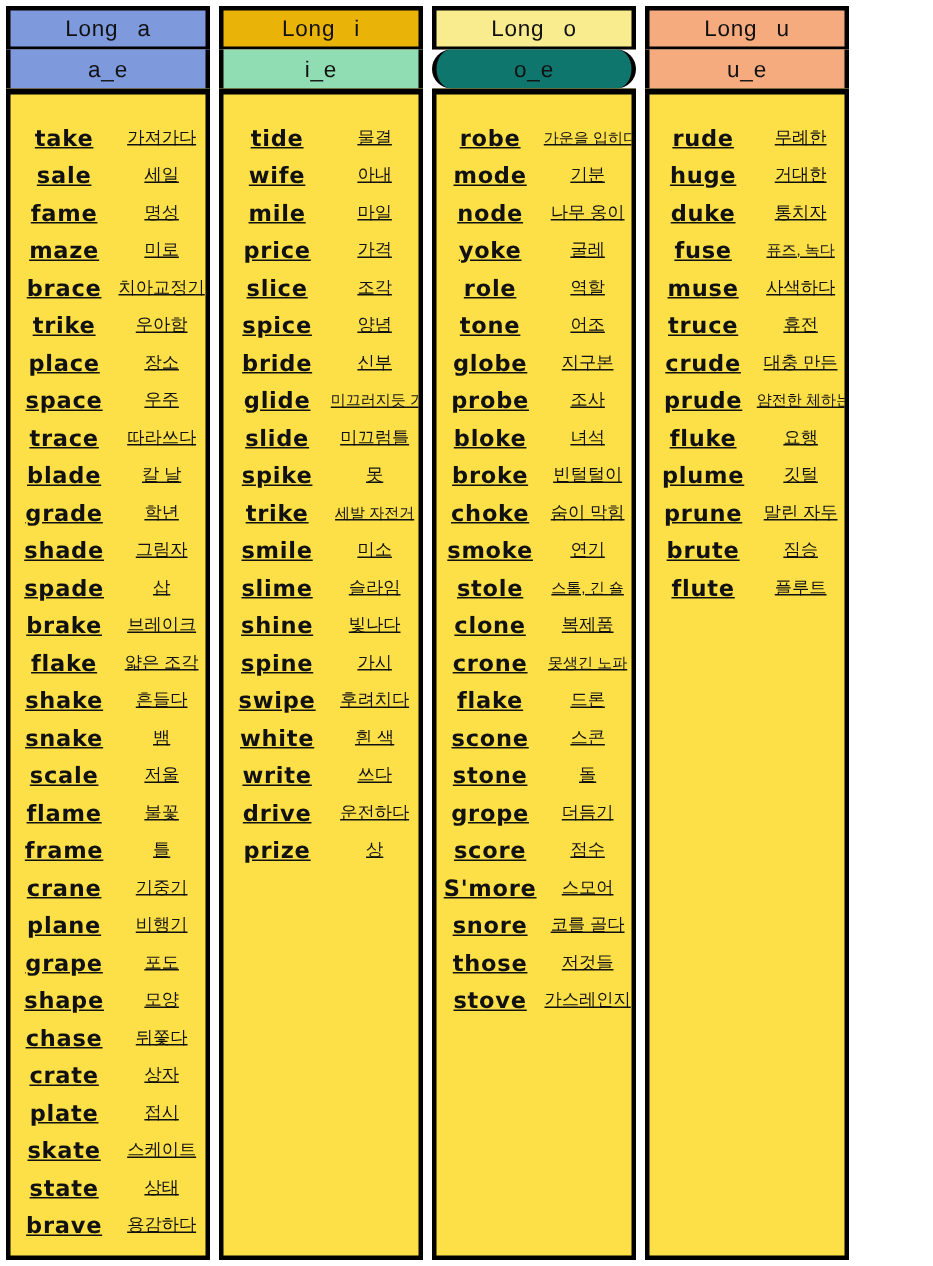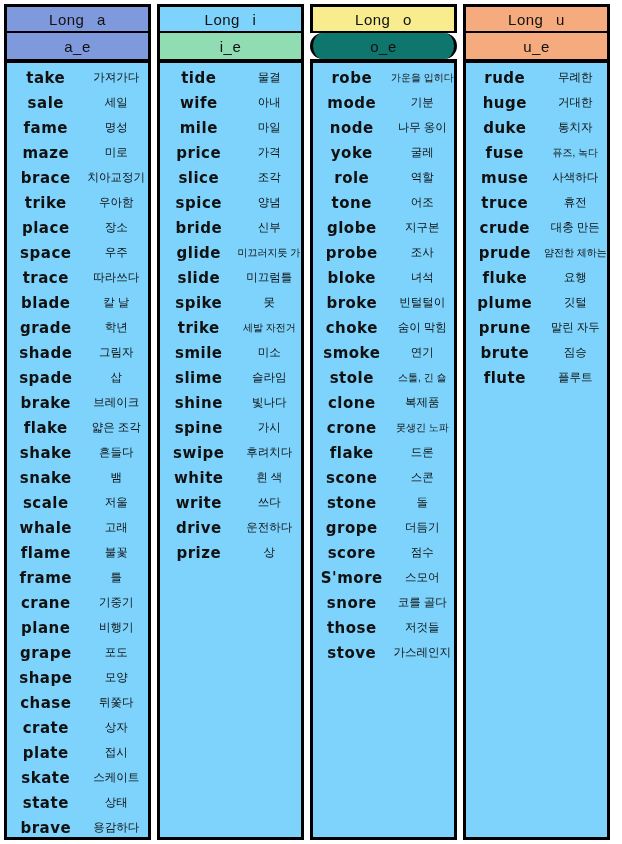--- a/index.html
+++ b/index.html
@@ -10,21 +10,21 @@
     color: #111;
     overflow: hidden;
   }
   .table-wrap {
     display: flex;
     gap: 6px;
     padding: 4px 8px 4px 4px;
     height: 844px;
   }
   .col {
-    width: 147px;
+    width: 136px;
     height: 836px;
     display: flex;
     flex-direction: column;
   }
   .head {
     height: 29px;
     border: 3px solid #000;
     border-bottom: 2px solid #000;
     display: flex;
     align-items: center;
@@ -37,23 +37,24 @@
     border-top: 0;
     border-bottom: 0;
     height: 26px;
     word-spacing: normal;
     text-align: center;
   }
   .body {
     flex: 1;
     border: 3px solid #000;
     border-top: 4px solid #000;
-    background: #7dd3fc;
-    padding-top: 2px;
+    background: #fde047;
+    padding-top: 16px;
     overflow: hidden;
+    text-decoration: underline;
   }
   .row {
     height: 25px;
     display: flex;
     align-items: center;
   }
   .word {
     width: 55%;
     text-align: center;
     font-weight: bold;
@@ -147,24 +148,20 @@
         </div>
         <div class="row">
           <span class="word">snake</span>
           <span class="mean">뱀</span>
         </div>
         <div class="row">
           <span class="word">scale</span>
           <span class="mean">저울</span>
         </div>
         <div class="row">
-          <span class="word">whale</span>
-          <span class="mean">고래</span>
-        </div>
-        <div class="row">
           <span class="word">flame</span>
           <span class="mean">불꽃</span>
         </div>
         <div class="row">
           <span class="word">frame</span>
           <span class="mean">틀</span>
         </div>
         <div class="row">
           <span class="word">crane</span>
           <span class="mean">기중기</span>
@@ -202,21 +199,21 @@
           <span class="mean">상태</span>
         </div>
         <div class="row">
           <span class="word">brave</span>
           <span class="mean">용감하다</span>
         </div>
       </div>
   </div>
 
   <div class="col">
-    <div class="head" style="background: #7dd3fc;">
+    <div class="head" style="background: #eab308;">
       <span>Long i</span>
     </div>
     <div class="head sub" style="background: rgb(144, 221, 180);">
       <span>i_e</span>
     </div>
     <div class="body">
         <div class="row">
           <span class="word">tide</span>
           <span class="mean">물결</span>
         </div>

